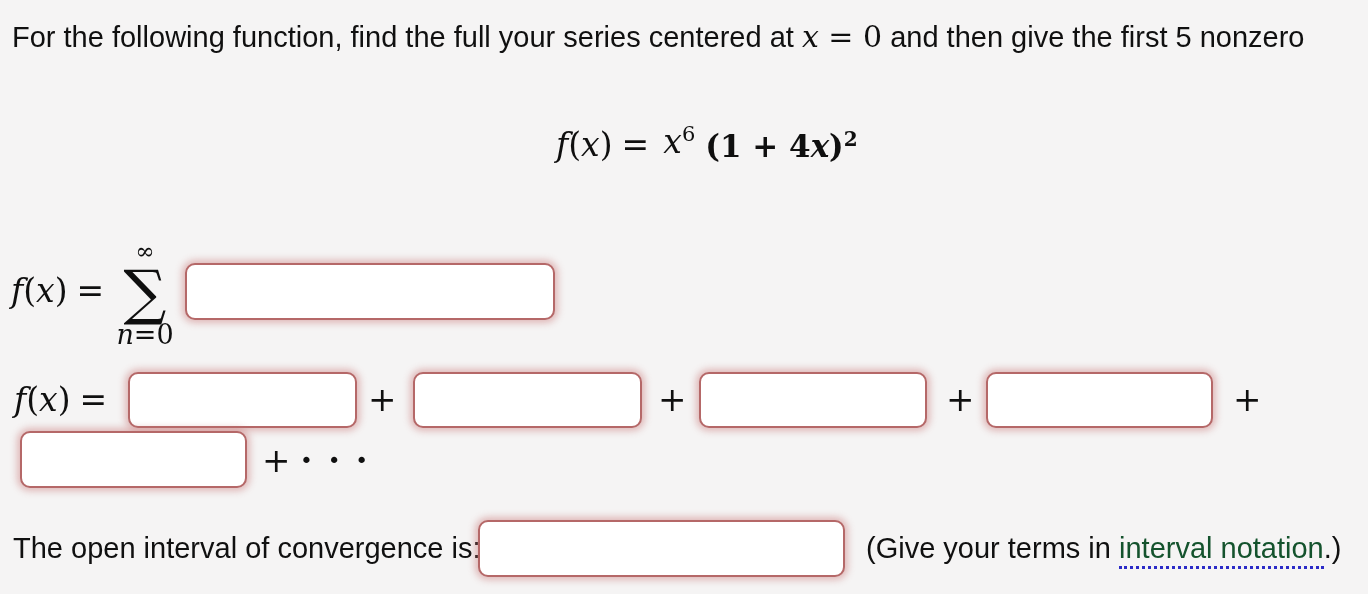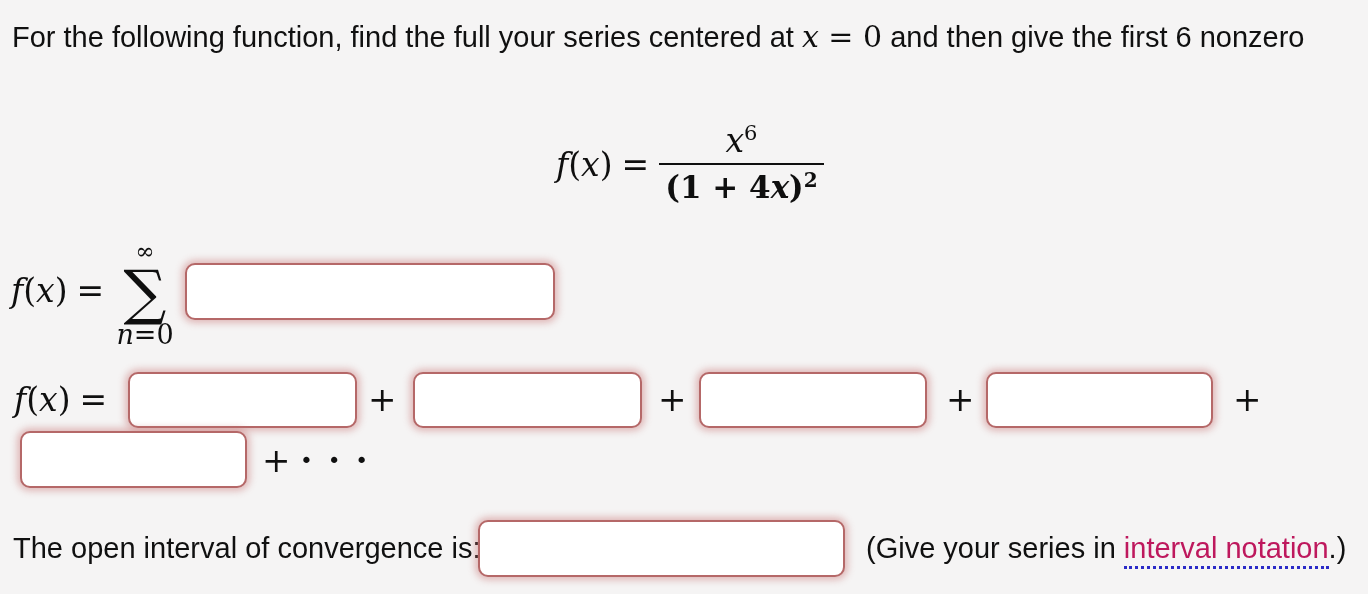--- a/index.html
+++ b/index.html
@@ -26,50 +26,50 @@
     font-family: "Liberation Sans", sans-serif;
     color: #101010;
     padding: 0 10px;
     outline: none;
   }
   #intro { left:12px; top:16px; width:1344px; font-size:29px; line-height:41px; }
   #intro .math { font-size:30px; }
   #equation { left:556px; top:124px; display:flex; align-items:center; }
   .eq-lhs { font-size:33px; margin-right:10px; white-space:nowrap; }
   .eq-lhs .eqsign { margin-left:9px; }
-  .frac { display:inline-flex; flex-direction:column; align-items:center; }
+  .frac { display:inline-flex; flex-direction:row; align-items:center; }
   .frac .num { font-size:33px; padding:0 4px 5px 4px; line-height:34px; }
   .frac .bar { align-self:stretch; border-top:2.5px solid #0f0f0f; height:0; }
   .frac .den { font-size:31px; padding:4px 6px 0 6px; line-height:36px;font-weight:bold; }
   sup.e { font-size:21px; vertical-align:super; line-height:0; }
   sup.e2 { font-size:20px; vertical-align:super; line-height:0; }
   .fx { font-size:33px; white-space:nowrap; line-height:40px; }
   .fx .eqsign { margin-left:9px; }
   #sigma-stack { left:114px; top:243px; width:62px; text-align:center; }
   #sigma-stack .sig-top { font-size:23px; line-height:16px; display:block; }
   #sigma-stack .sig-op  { font-size:60px; line-height:66px; display:block; }
   #sigma-stack .sig-bot { font-size:27px; line-height:20px; display:block; }
   .plus { font-size:34px; line-height:40px; }
   .dots { letter-spacing:2px; margin-left:10px; font-weight:bold; }
   #conv-label, #conv-hint { font-size:29px; line-height:34px; white-space:nowrap; }
   #interval-link {
-    color:#be185d;
+    color:#14532d;
     text-decoration:none;
     border-bottom:3px dotted #2b2bc7;
     padding-bottom:2px;
     cursor:pointer;
   }
 </style>
 </head>
 <body>
 
 <div id="screen">
 
   <div id="intro" class="abs">
-    <div><span>For the following function, find the full your series centered at </span><span class="math it">x</span><span class="math"> = 0</span><span> and then give the first 6 nonzero</span></div>
+    <div><span>For the following function, find the full your series centered at </span><span class="math it">x</span><span class="math"> = 0</span><span> and then give the first 5 nonzero</span></div>
   </div>
 
   <div id="equation" class="abs math">
     <span class="eq-lhs"><span class="it">f</span><span>(</span><span class="it">x</span><span>)</span><span class="eqsign">=</span></span>
     <span class="frac">
       <span class="num"><span class="it">x</span><sup class="e">6</sup></span>
       <span class="bar"></span>
       <span class="den"><span>(1 + 4</span><span class="it">x</span><span>)</span><sup class="e2">2</sup></span>
     </span>
   </div>
@@ -98,15 +98,15 @@
   <input class="ans" style="left: 986px; top: 372px; width: 227px; height: 56px;" type="text" value="">
   <span class="abs math plus" style="left:1233px; top:379px;">+</span>
 
   <input class="ans" style="left: 20px; top: 431px; width: 227px; height: 57px;" type="text" value="">
   <span class="abs math plus" style="left:262px; top:440px;"><span>+</span><span class="dots">· · ·</span></span>
 
   <div id="conv-label" class="abs" style="left:13px; top:531px;">The open interval of convergence is:</div>
 
   <input class="ans" style="left: 478px; top: 520px; width: 367px; height: 57px;" type="text" value="">
 
-  <div id="conv-hint" class="abs" style="left:866px; top:531px;"><span>(Give your series in </span><a id="interval-link">interval notation</a><span>.)</span></div>
+  <div id="conv-hint" class="abs" style="left:866px; top:531px;"><span>(Give your terms in </span><a id="interval-link">interval notation</a><span>.)</span></div>
 
 </div>
 
 </body></html>

